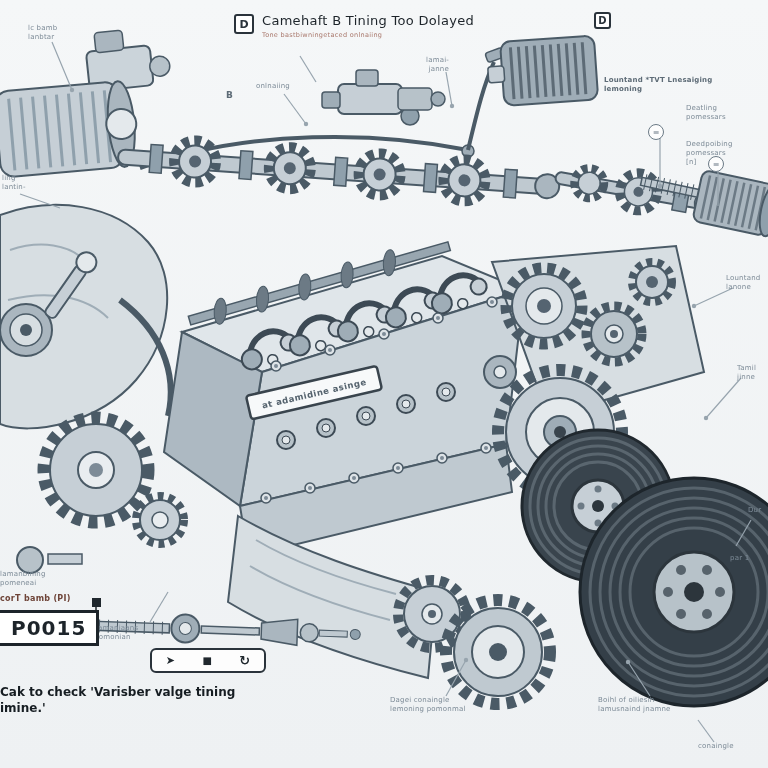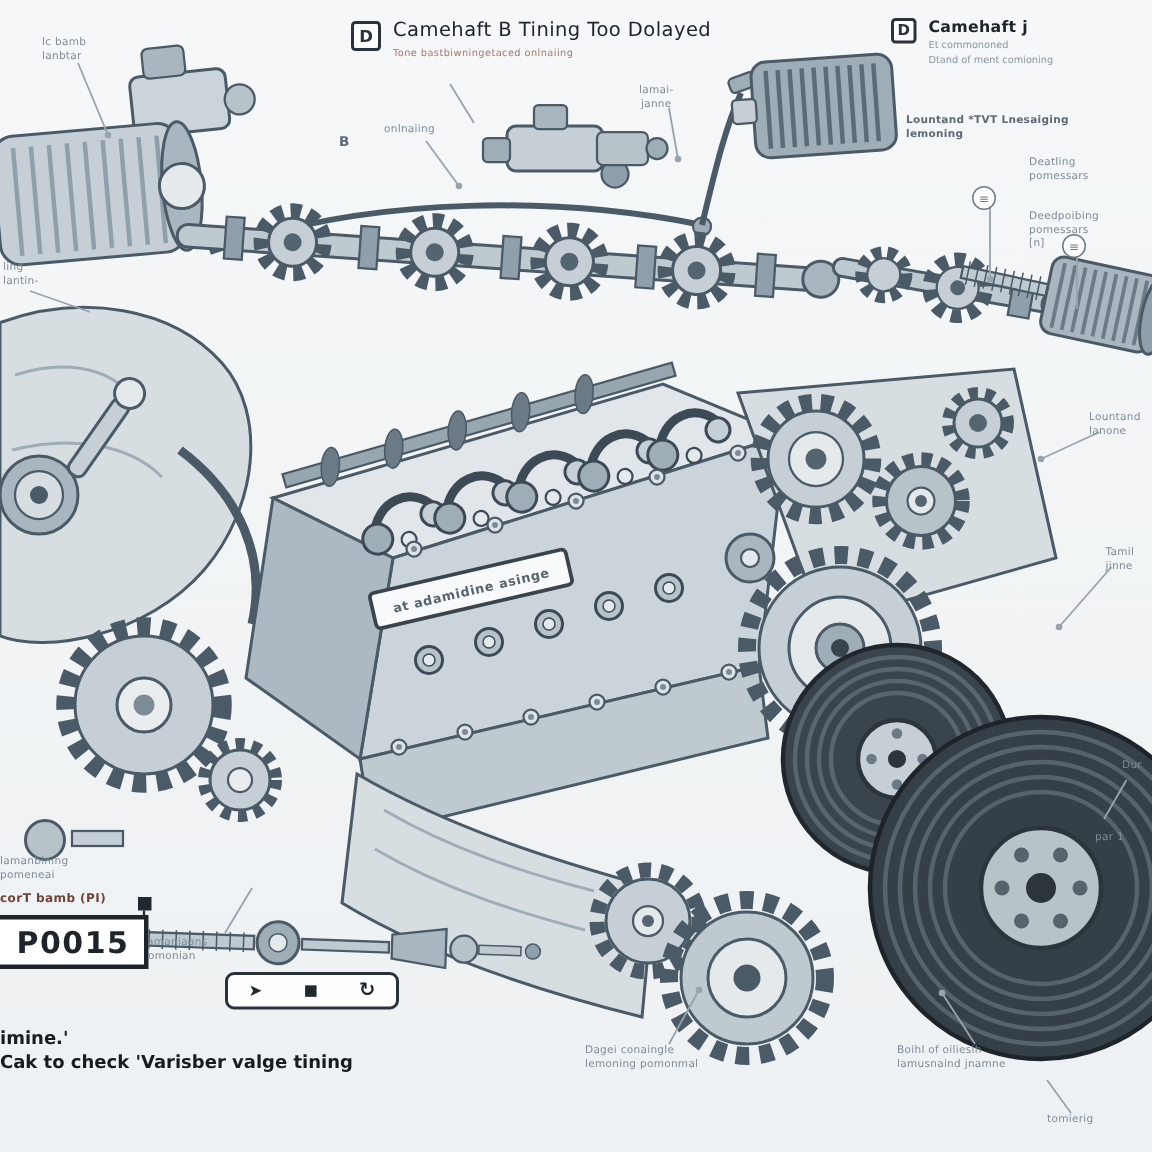--- a/index.html
+++ b/index.html
@@ -354,32 +354,27 @@
     <div class="badge">D</div>
     <div style="width:260px">
       <div class="c-title">Camehaft B Tining Too Dolayed</div>
       <div class="c-sub">Tone bastbiwningetaced onlnaiing</div>
     </div>
   </div>
 
   <div class="lbl dark" style="left:226px;top:90px;font-weight:bold;font-size:9px;color:#5d6b76">B</div>
   <div class="lbl" style="left:256px;top:82px">onlnaiing</div>
 
-  <div class="lbl" style="left:426px;top:56px;text-align:center">
+  <div class="lbl" style="left:426px;top:56px;text-align:right">
     <span class="ln">lamai-</span>
     <span class="ln">janne</span>
   </div>
 
   <div class="callout" style="left:594px;top:12px">
     <div class="badge sm">D</div>
-    <div style="width:140px">
-      <div class="rc-title">Camehaft j</div>
-      <div class="rc-line">Et commononed</div>
-      <div class="rc-line">Dtand of ment comioning</div>
-    </div>
   </div>
 
   <div class="lbl" style="left:604px;top:76px;width:140px">
     <span class="ln semi">Lountand *TVT Lnesaiging</span>
     <span class="ln semi">lemoning</span>
   </div>
 
   <div class="lbl" style="left:686px;top:104px">
     <span class="ln">Deatling</span>
     <span class="ln">pomessars</span>
@@ -423,29 +418,29 @@
   <div class="code-box" style="left:-6px;top:610px">P0015</div>
 
 
   <div class="legend-pill" style="left:150px;top:648px">
     <span style="font-size:11px">➤</span>
     <span style="font-size:10px">■</span>
     <span style="font-size:13px;font-weight:bold">↻</span>
   </div>
 
   <div class="note" style="left:0px;top:684px">
+    <span style="display:block">Cak to check 'Varisber valge tining</span>
     <span style="display:block">imine.'</span>
-    <span style="display:block">Cak to check 'Varisber valge tining</span>
   </div>
 
   <div class="lbl" style="left:390px;top:696px;width:92px">
     <span class="ln">Dagei conaingle</span>
     <span class="ln">lemoning pomonmal</span>
   </div>
 
   <div class="lbl" style="left:598px;top:696px;width:84px">
     <span class="ln">Boihl of oiliesih</span>
     <span class="ln">lamusnaind jnamne</span>
   </div>
 
-  <div class="lbl" style="left:698px;top:742px">tomierig</div>
+  <div class="lbl" style="left:698px;top:742px">conaingle</div>
 
 </div>
 
 </body></html>

